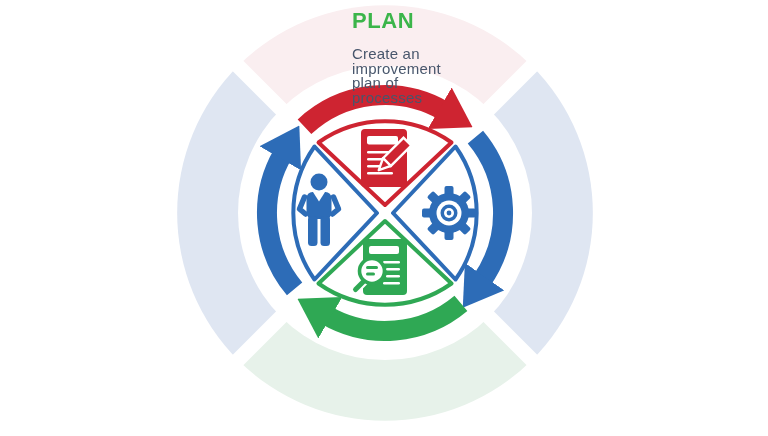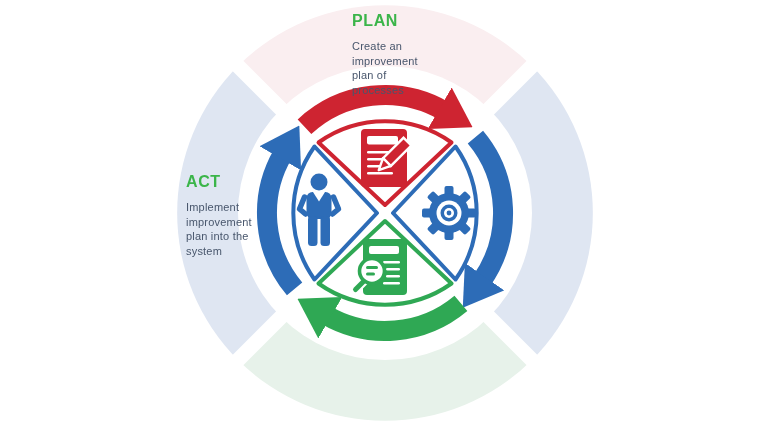--- a/index.html
+++ b/index.html
@@ -6,29 +6,29 @@
   .stage-wrap {
     position: relative;
     width: 768px; height: 436px;
     background: #ffffff;
     overflow: hidden;
     font-family: "Liberation Sans", sans-serif;
   }
   .diagram-svg { position: absolute; left: 0; top: 0; }
   .stage-text { position: absolute; }
   .stage-label {
-    font-size: 16px;
+    font-size: 22px;
     font-weight: 700;
     letter-spacing: 0.6px;
     color: #3bb54a;
     line-height: 20px;
   }
   .stage-desc {
-    margin-top: 8px;
-    font-size: 11px;
+    margin-top: 16px;
+    font-size: 15px;
     line-height: 14.5px;
     letter-spacing: 0.2px;
     color: #48566c;
     font-weight: 500;
   }
   .pos-plan  { left: 352px; top: 11px;  width: 84px;  }
   .pos-do    { left: 517px; top: 174px; width: 80px;  }
   .pos-check { left: 347px; top: 340px; width: 112px; }
   .pos-act   { left: 186px; top: 172px; width: 86px;  }
 </style>
@@ -128,18 +128,14 @@
 
   <div class="stage-text pos-plan">
     <div class="stage-label">PLAN</div>
     <div class="stage-desc">Create an improvement plan of processes</div>
   </div>
 
   <div class="stage-text pos-do">
   </div>
 
 
-  <div class="stage-text pos-act">
-    <div class="stage-label">ACT</div>
-    <div class="stage-desc">Implement improvement plan into the system</div>
-  </div>
 
 </div>
 
 </body></html>

